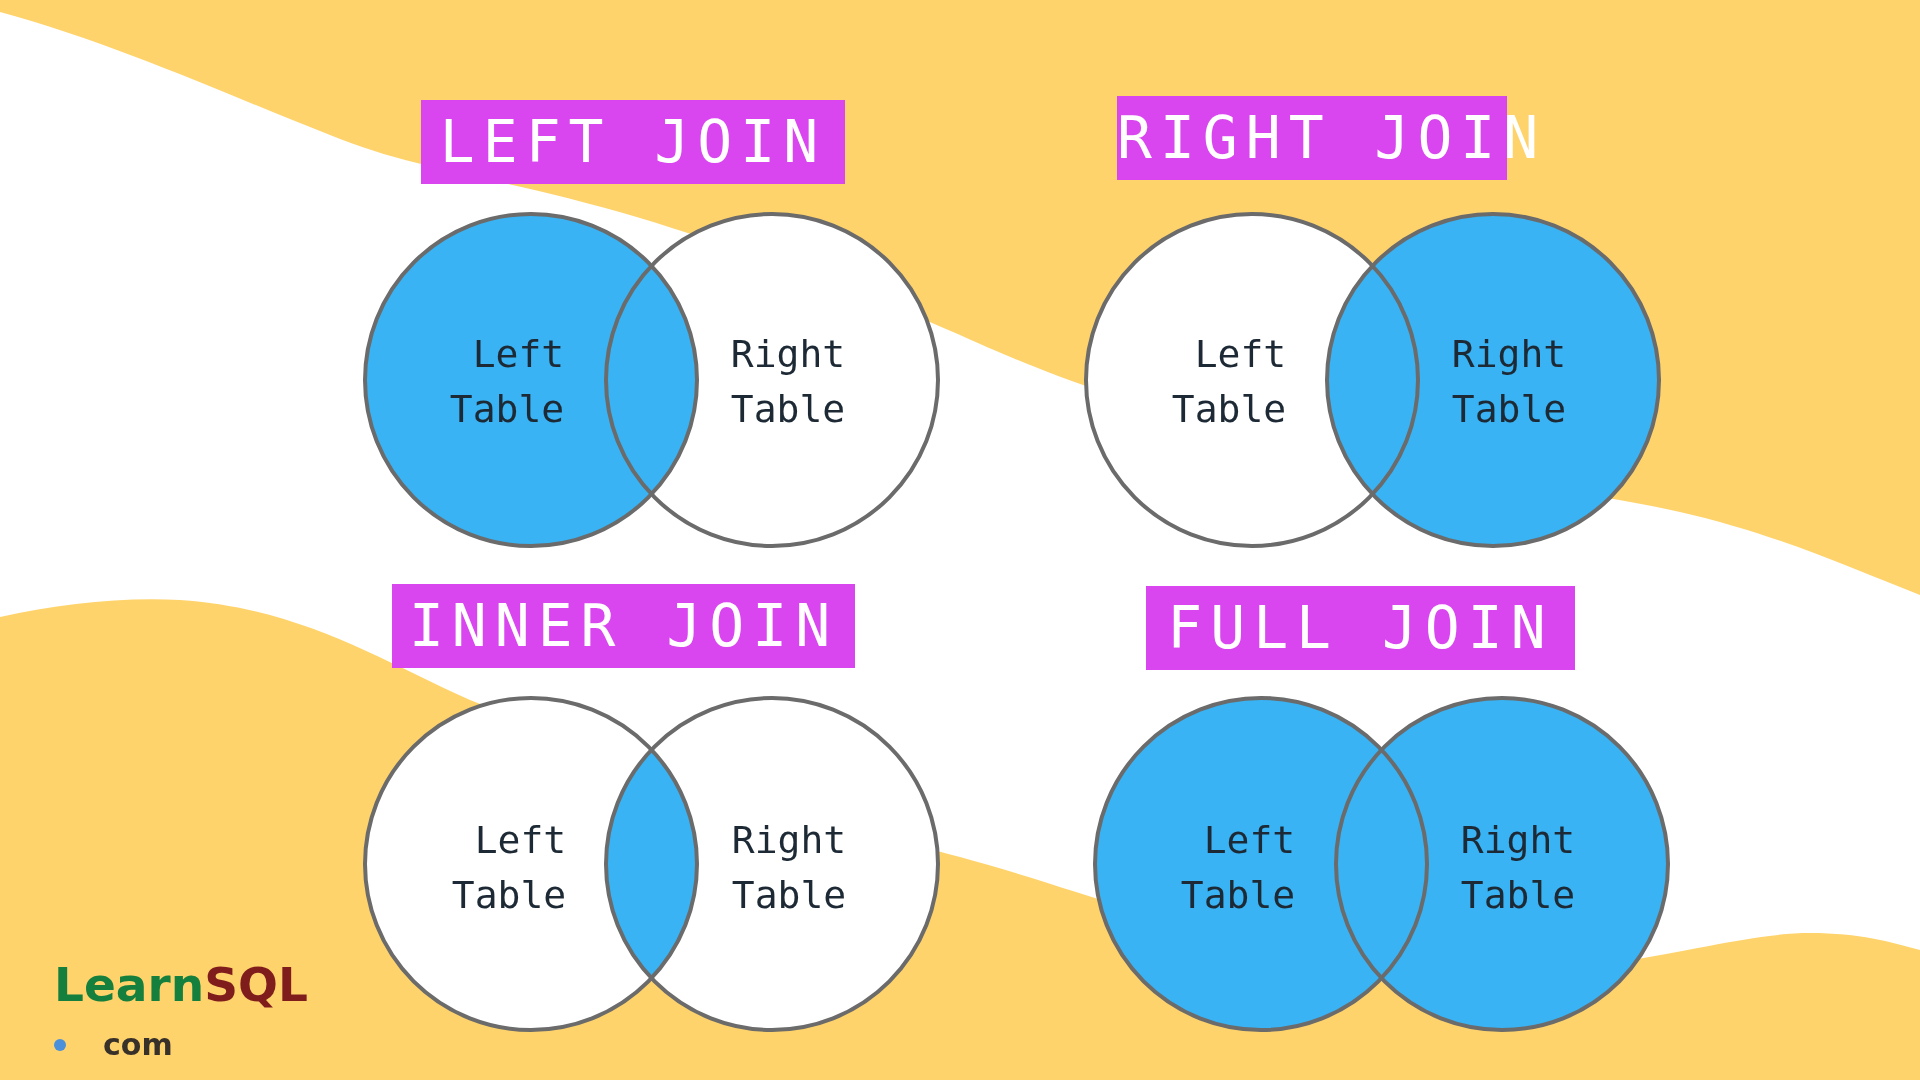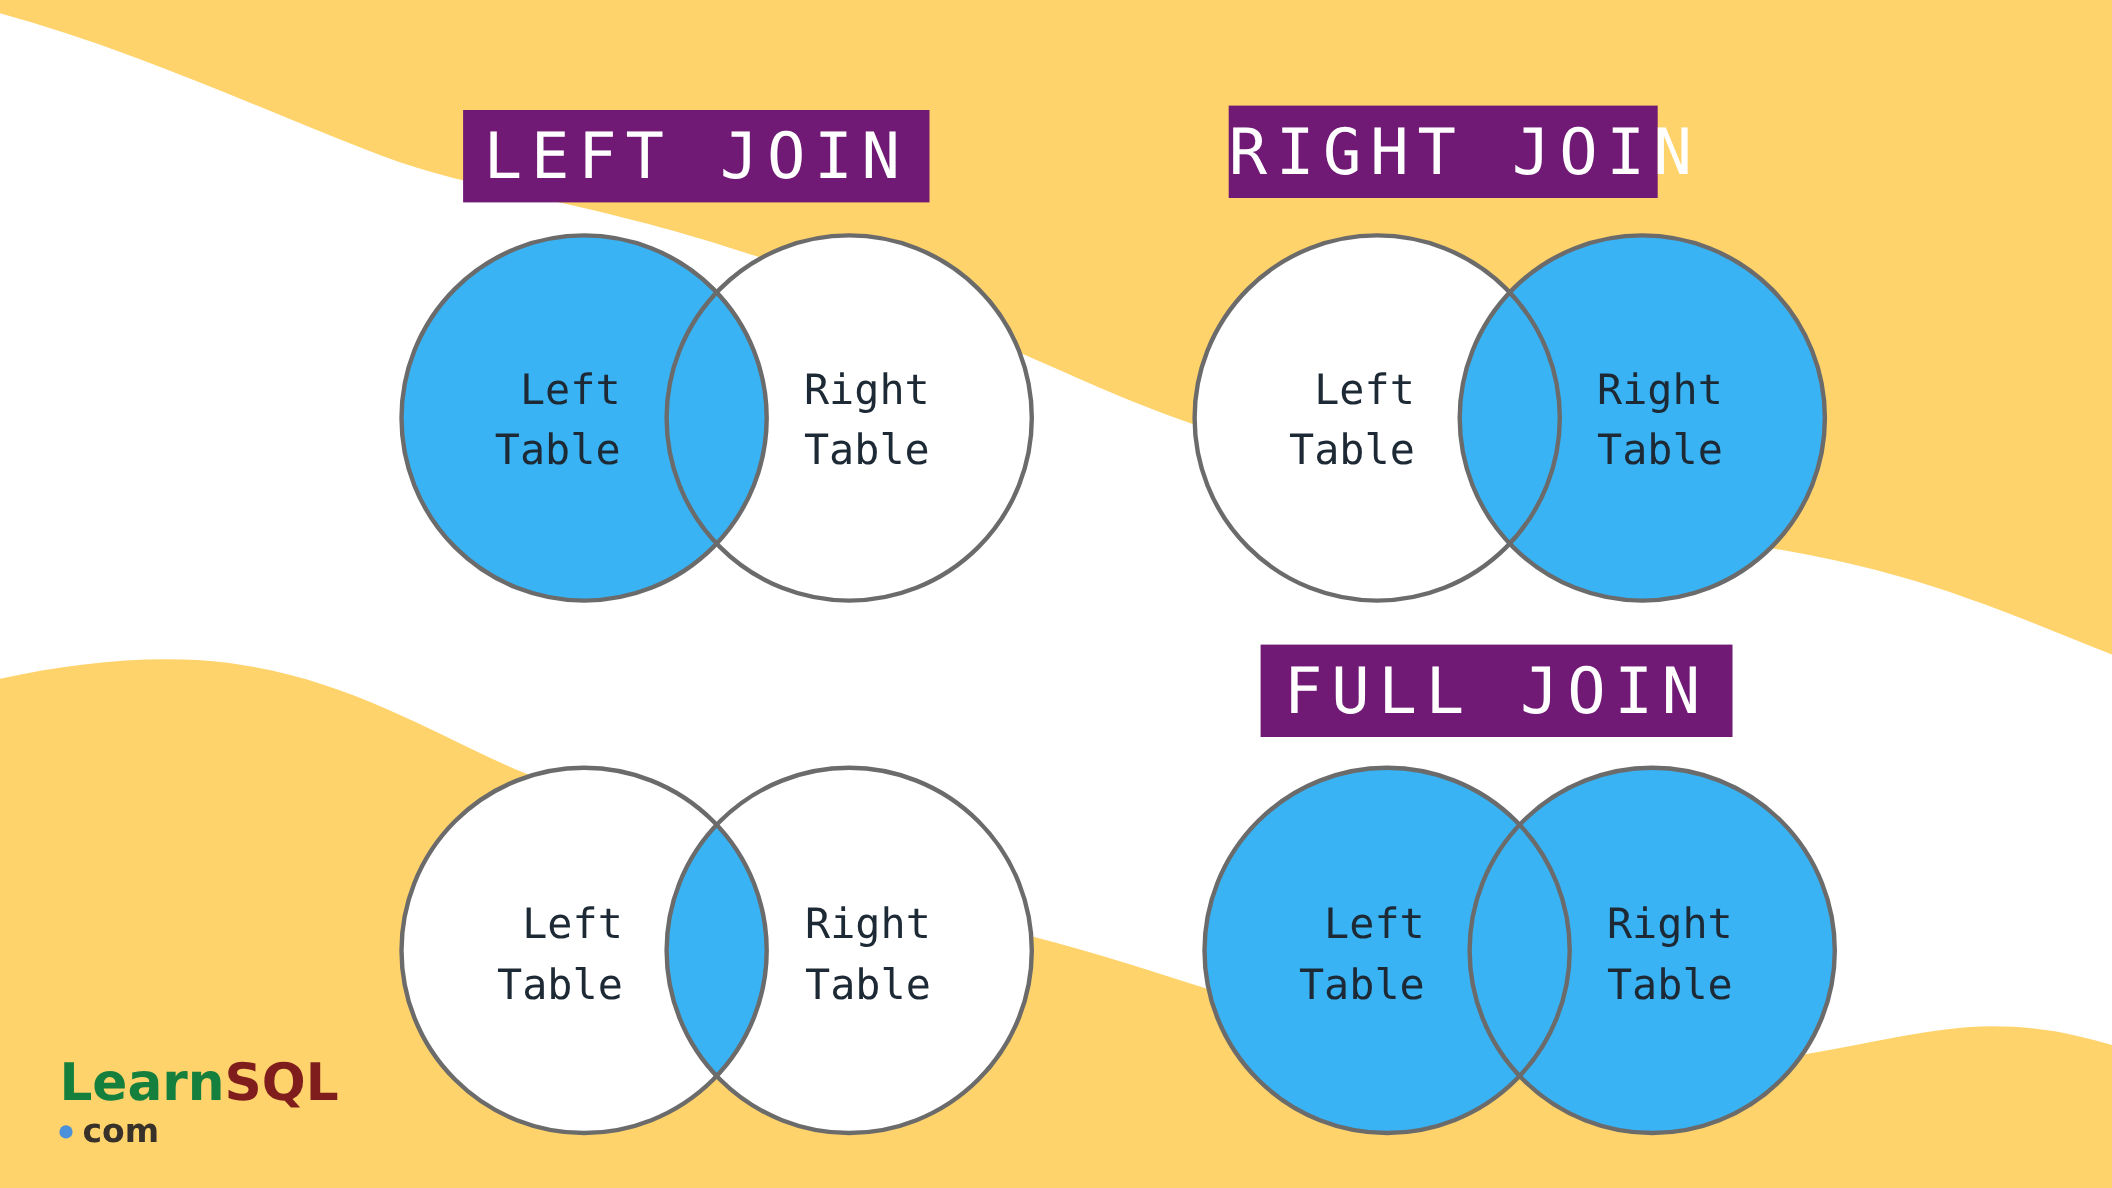--- a/index.html
+++ b/index.html
@@ -7,21 +7,21 @@
     position:relative;
     width:1920px;height:1080px;
     overflow:hidden;
     background:#ffffff;
     font-family:"DejaVu Sans Mono","Liberation Mono",monospace;
   }
   .bg-art{position:absolute;left:0;top:0;width:1920px;height:1080px;display:block;}
 
   .title-box{
     position:absolute;
-    background:#701a75;
+    background:#d946ef;
     color:#ffffff;
     font-size:58px;
     letter-spacing:8px;
     height:84px;
     line-height:84px;
     text-align:center;
     white-space:nowrap;
   }
   .title-left-join  {left:421px;  top:100px; width:424px;}
   .title-right-join {left:1117px; top:96px;  width:390px;}
@@ -51,21 +51,21 @@
   .lbl-br-right{left:1518px;top:868px;}
 
   .logo{
     position:absolute;left:54px;top:960px;
     font-family:"DejaVu Sans","Liberation Sans",sans-serif;
     font-weight:bold;
   }
   .logo-main{font-size:47px;line-height:50px;letter-spacing:0px;}
   .logo-learn{color:#15803d;}
   .logo-sql{color:#7f1d1d;text-align:center;}
-  .logo-sub{display:flex;align-items:center;margin-top:4px;margin-left:0px;}
+  .logo-sub{display:flex;align-items:center;margin-top:20px;margin-left:0px;gap:28px;}
   .logo-dot{width:12px;height:12px;border-radius:50%;background:#4a90da;margin-right:9px;}
   .logo-com{font-size:30px;color:#38312a;line-height:30px;}
 </style>
 </head>
 <body>
 
 <div class="canvas">
 
   <svg class="bg-art" viewBox="0 0 1920 1080" xmlns="http://www.w3.org/2000/svg">
 
@@ -116,20 +116,21 @@
       <circle cx="1261" cy="864" r="166" fill="#39B3F3"></circle>
       <circle cx="1502" cy="864" r="166" fill="#39B3F3"></circle>
       <path d="M 1381.5 749.8 A 166 166 0 0 1 1381.5 978.2 A 166 166 0 0 1 1381.5 749.8 Z" fill="#39B3F3"></path>
       <circle cx="1261" cy="864" r="166" fill="none" stroke-width="4" stroke="#6B6B6B"></circle>
       <circle cx="1502" cy="864" r="166" fill="none" stroke-width="4" stroke="#6B6B6B"></circle>
     </g>
   </svg>
 
   <div class="title-box title-left-join">LEFT JOIN</div>
   <div class="title-box title-right-join">RIGHT JOIN</div>
+  <div class="title-box title-inner-join">INNER JOIN</div>
   <div class="title-box title-full-join">FULL JOIN</div>
 
   <div class="circle-label lbl-tl-left">
     <div>Left</div>
     <div>Table</div>
   </div>
   <div class="circle-label lbl-tl-right">
     <div>Right</div>
     <div>Table</div>
   </div>

